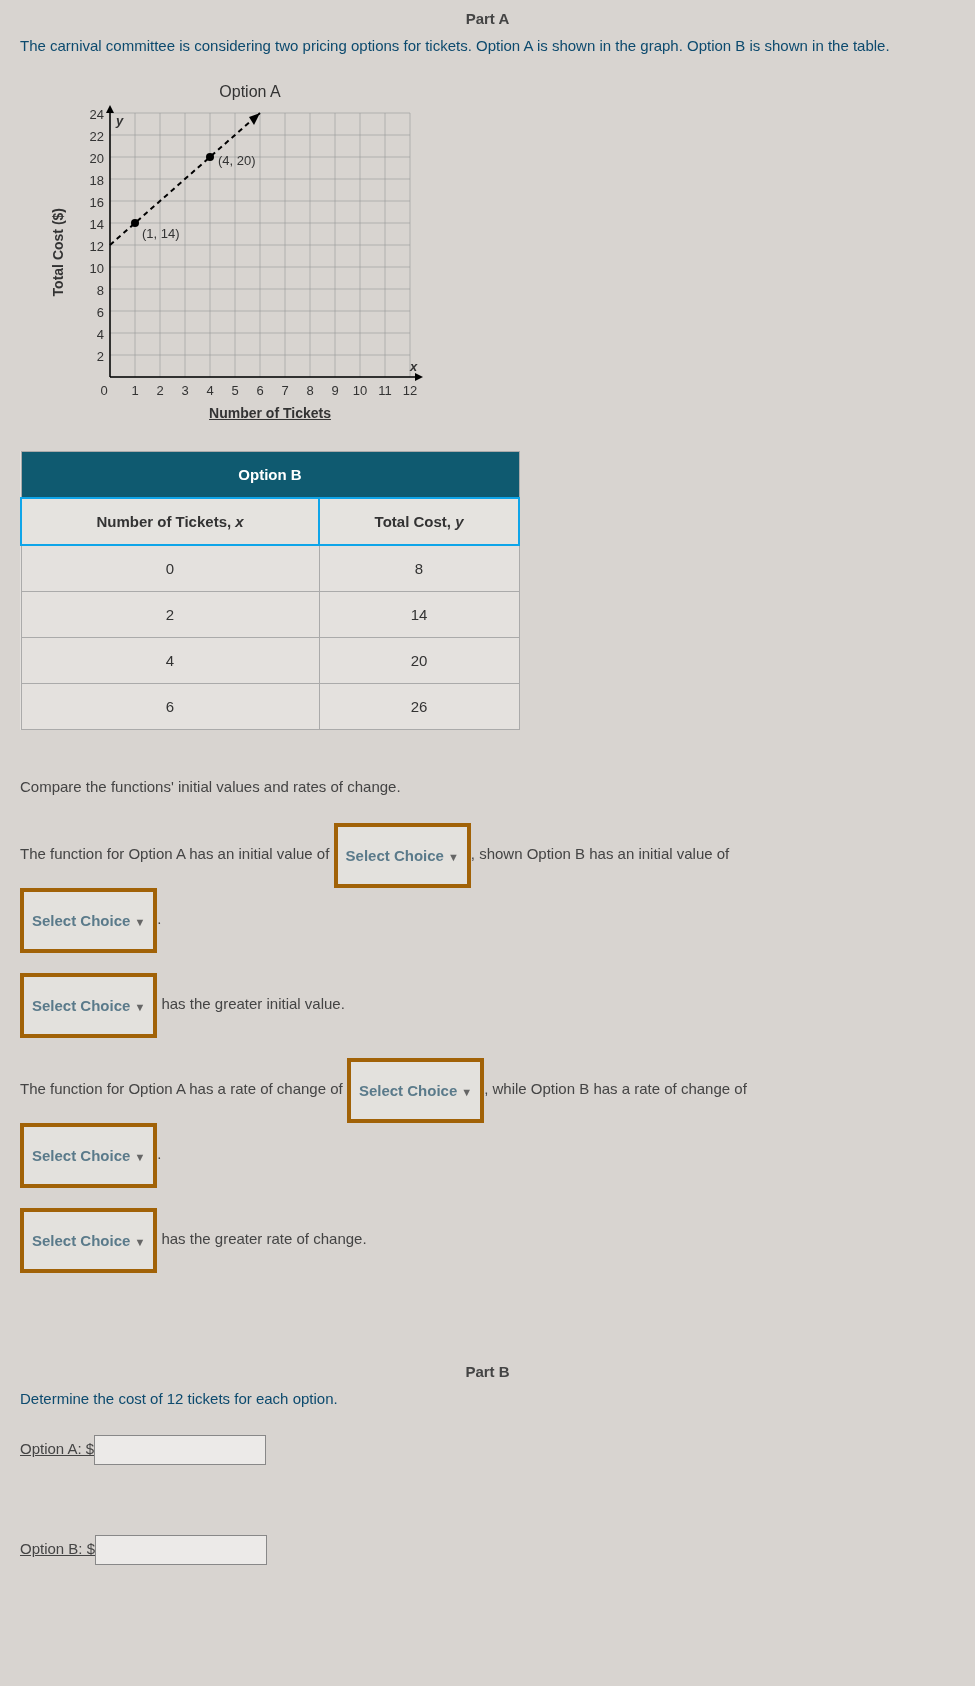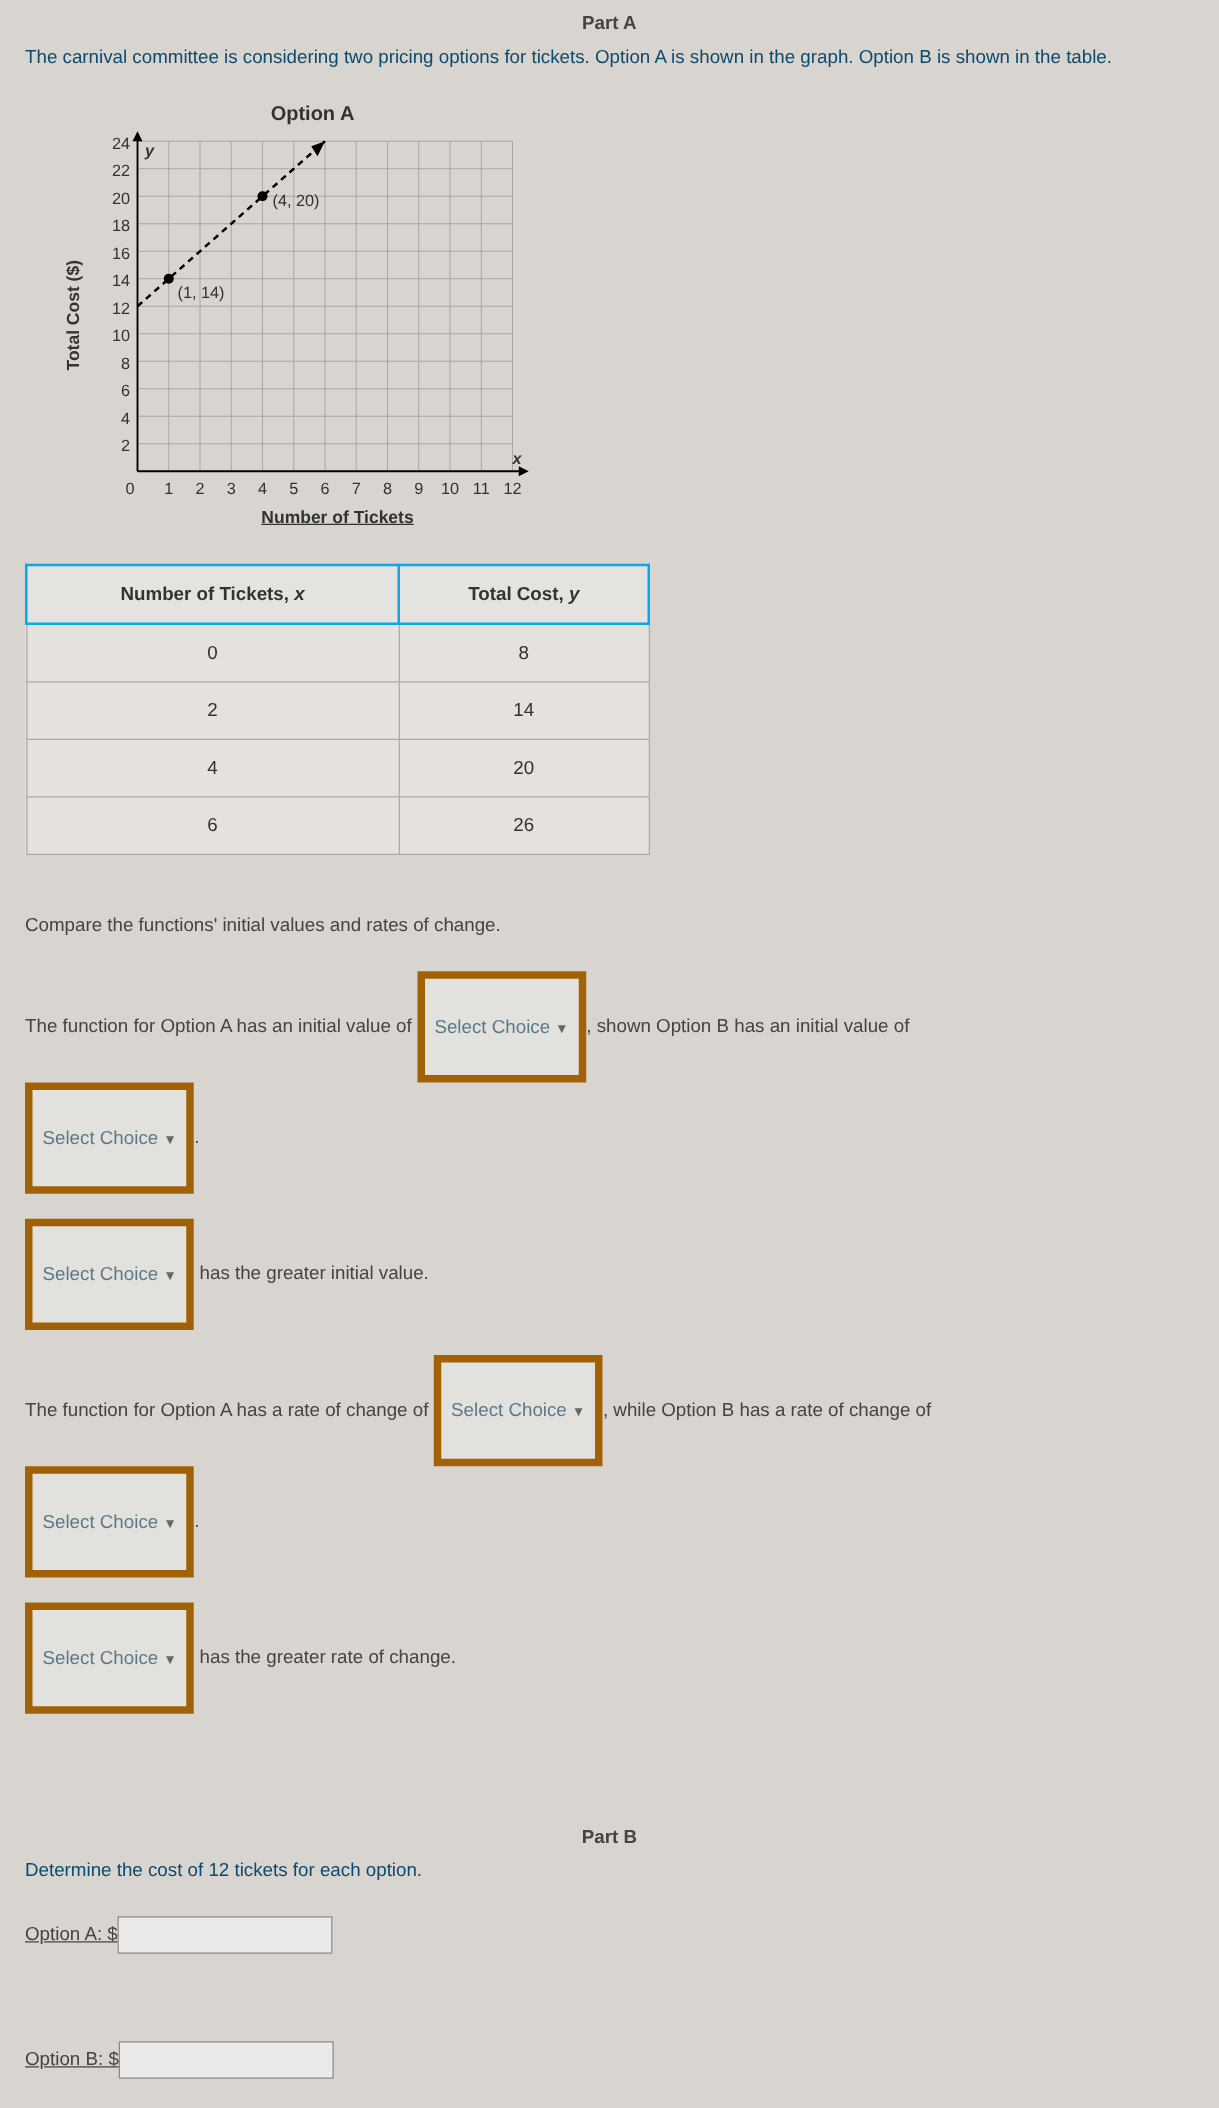--- a/index.html
+++ b/index.html
@@ -19,21 +19,21 @@
   }
   .intro {
     color: #0c4a6e;
     margin-bottom: 25px;
     line-height: 1.5;
   }
   .chart-container {
     margin: 20px 0 30px 30px;
   }
   .chart-title {
-    font-weight: bold;
+    font-weight: normal;
     font-size: 16px;
     text-align: center;
     width: 320px;
     margin-left: 40px;
     margin-bottom: 2px;
   }
   .chart-wrap {
     display: flex;
     align-items: center;
   }
@@ -82,24 +82,24 @@
     color: #333;
   }
   .italic-var { font-style: italic; }
   .question-text {
     margin: 20px 0;
     line-height: 2.2;
     color: #444;
   }
   .select-box {
     display: inline-block;
-    border: 6px solid #a16207;
-    padding: 22px 8px;
+    border: 4px solid #a16207;
+    padding: 12px 8px;
     color: #5a7a8a;
-    font-weight: 400;
+    font-weight: 700;
     background: rgba(245,245,240,0.4);
     vertical-align: middle;
     cursor: pointer;
   }
   .chevron-icon {
     display: inline-block;
     margin-left: 4px;
     font-size: 11px;
     color: #666;
   }
@@ -207,20 +207,23 @@
           <text x="300" y="282">12</text>
         </g>
       </g>
     </svg>
   </div>
   <div class="xlabel">Number of Tickets</div>
 </div>
 
 <table class="data-table">
   <tbody>
+      <tr>
+        <th class="header-main" colspan="2">Option B</th>
+      </tr>
   <tr>
     <th><span>Number of Tickets, </span><span class="italic-var">x</span></th>
     <th><span>Total Cost, </span><span class="italic-var">y</span></th>
   </tr>
   <tr>
         <td>0</td>
         <td>8</td>
       </tr>
   <tr>
         <td>2</td>

